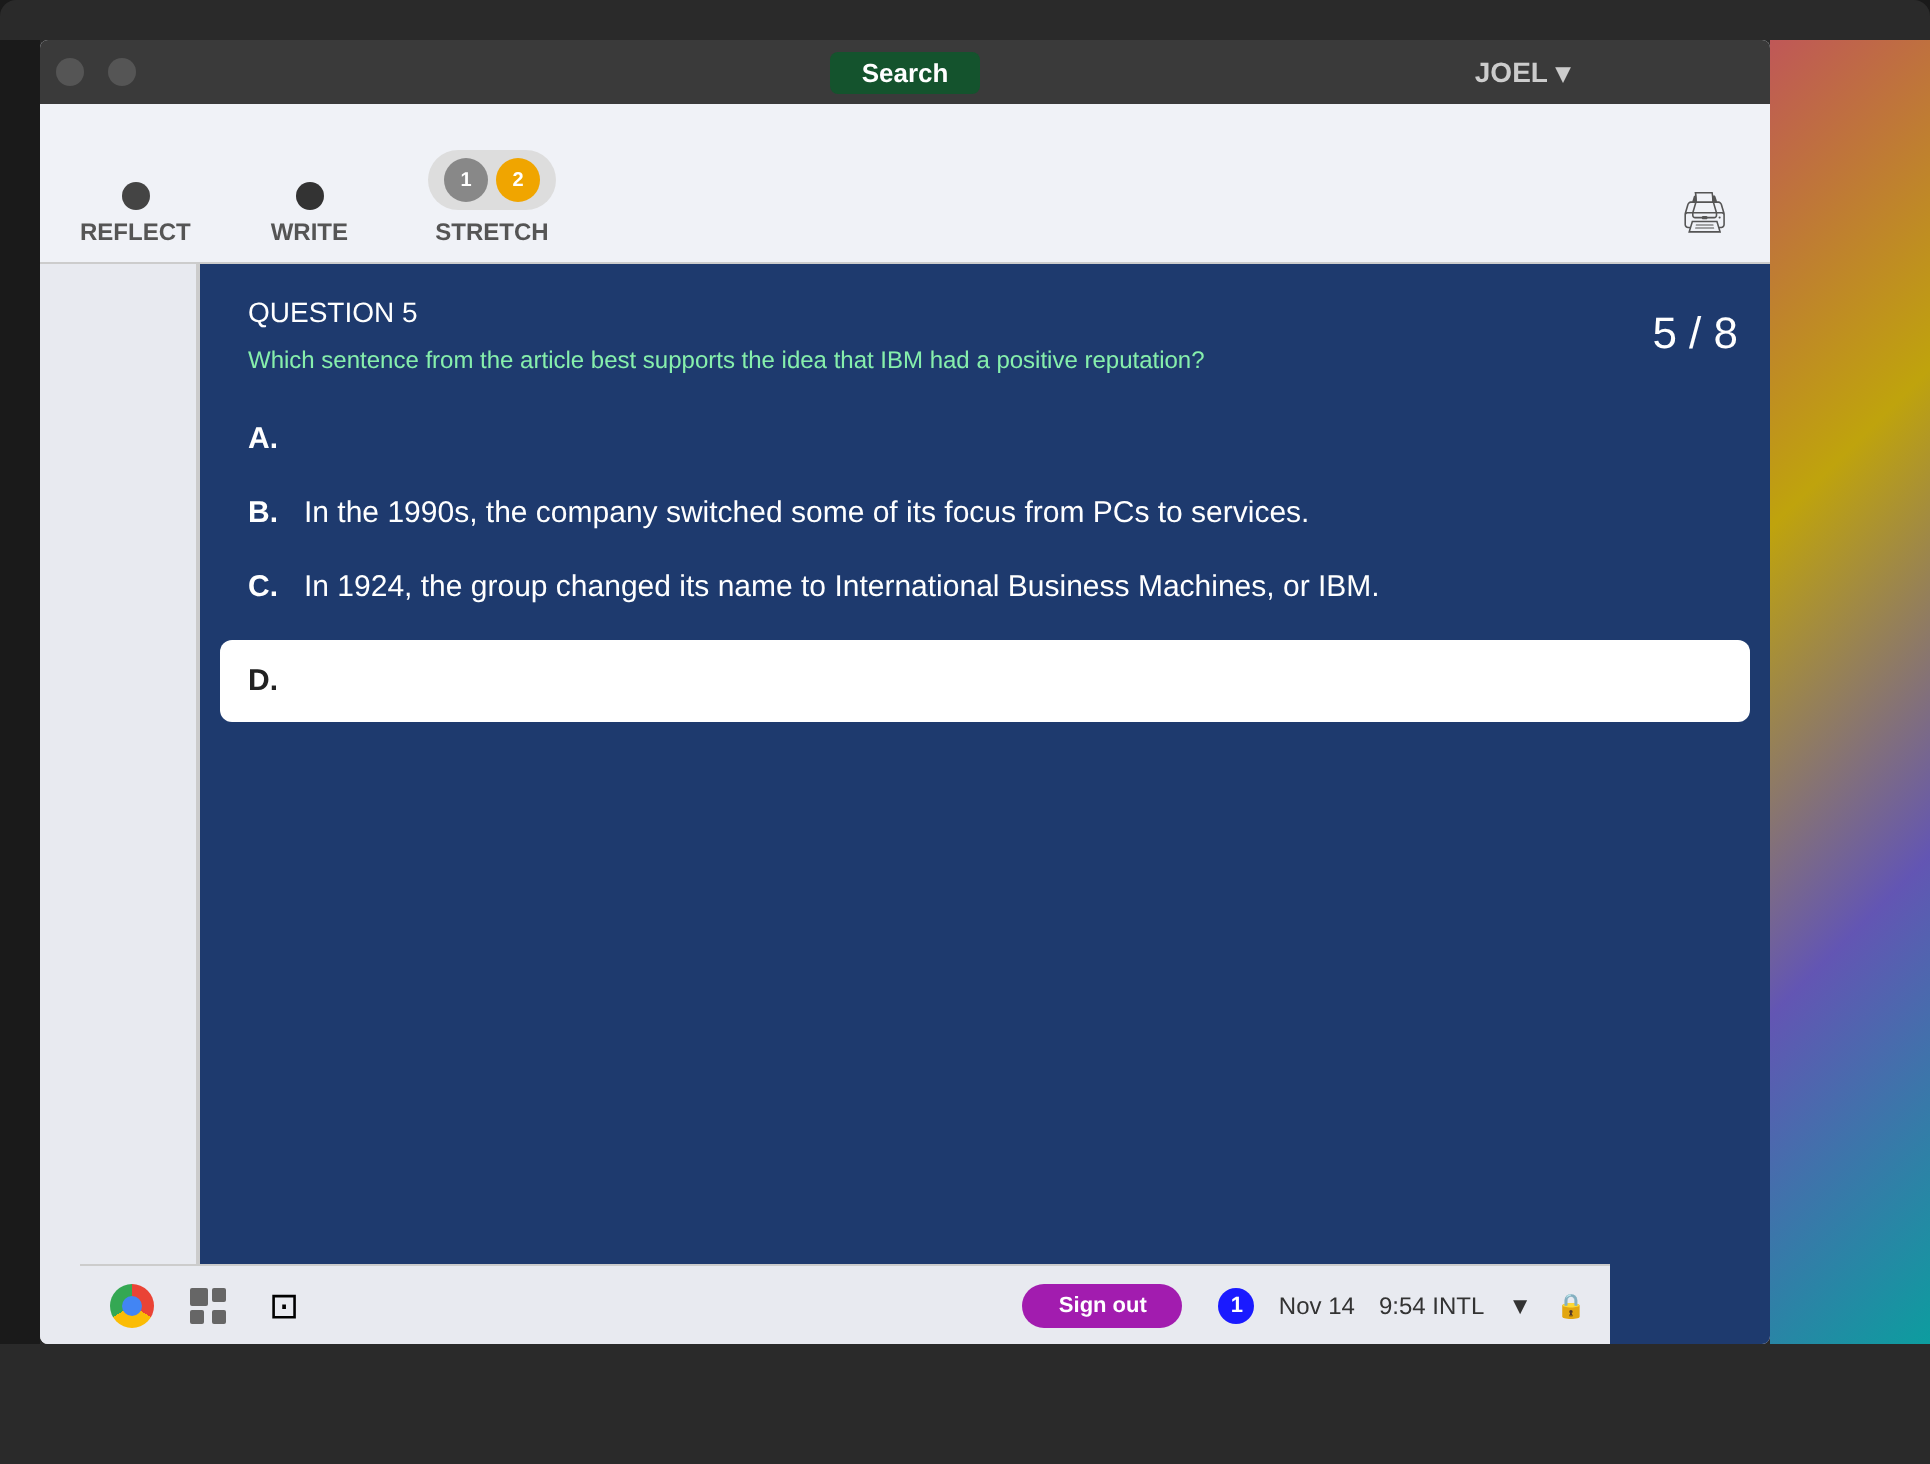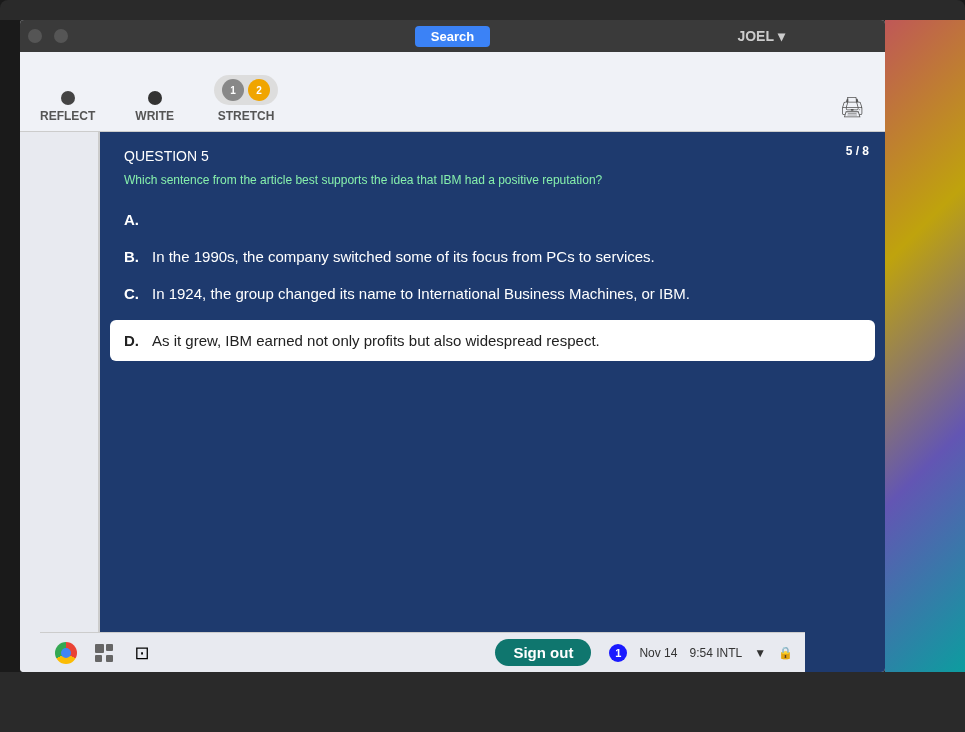--- a/index.html
+++ b/index.html
@@ -51,21 +51,21 @@
     }
 
     .top-bar-icon {
       width: 14px;
       height: 14px;
       border-radius: 50%;
       background: #555;
     }
 
     .search-btn {
-      background: #3b82f6;
+      background: #14532d;
       color: white;
       border: none;
       border-radius: 4px;
       padding: 3px 16px;
       font-size: 13px;
       font-weight: bold;
       cursor: pointer;
     }
 
     .joel-label {
@@ -168,25 +168,25 @@
     .question-content {
       background: #1e3a6e;
       flex: 1;
       padding: 16px 24px;
       position: relative;
       color: white;
     }
 
     .question-progress {
       position: absolute;
-      top: 12px;
+      top: 22px;
       right: 16px;
       color: white;
-      font-size: 12px;
-      font-weight: bold;
+      font-size: 22px;
+      font-weight: normal;
     }
 
     .question-label {
       font-size: 14px;
       font-weight: normal;
       color: #ffffff;
       margin-bottom: 8px;
     }
 
     .question-text {
@@ -244,26 +244,26 @@
       width: 28px;
       height: 28px;
       display: flex;
       align-items: center;
       justify-content: center;
       font-size: 16px;
       cursor: pointer;
     }
 
     .sign-out-btn {
-      background: #0f766e;
+      background: #a21caf;
       color: white;
       border: none;
       border-radius: 20px;
       padding: 5px 18px;
-      font-size: 15px;
+      font-size: 11px;
       font-weight: bold;
       cursor: pointer;
       margin-left: auto;
       margin-right: 8px;
     }
 
     .taskbar-info {
       display: flex;
       align-items: center;
       gap: 12px;
@@ -378,21 +378,20 @@
         <span>In the 1990s, the company switched some of its focus from PCs to services.</span>
       </div>
 
       <div class="answer-option">
         <span class="answer-letter">C.</span>
         <span>In 1924, the group changed its name to International Business Machines, or IBM.</span>
       </div>
 
       <div class="answer-option selected">
         <span class="answer-letter">D.</span>
-        <span>As it grew, IBM earned not only profits but also widespread respect.</span>
       </div>
     </div>
   </div>
 
   <div class="taskbar">
 
     <div class="taskbar-icon">
       <div style="width:22px;height:22px;border-radius:50%;background:conic-gradient(#ea4335 0deg 120deg,#fbbc05 120deg 240deg,#34a853 240deg 360deg);position:relative;">
         <div style="width:10px;height:10px;border-radius:50%;background:#4285f4;position:absolute;top:50%;left:50%;transform:translate(-50%,-50%);"></div>
       </div>

